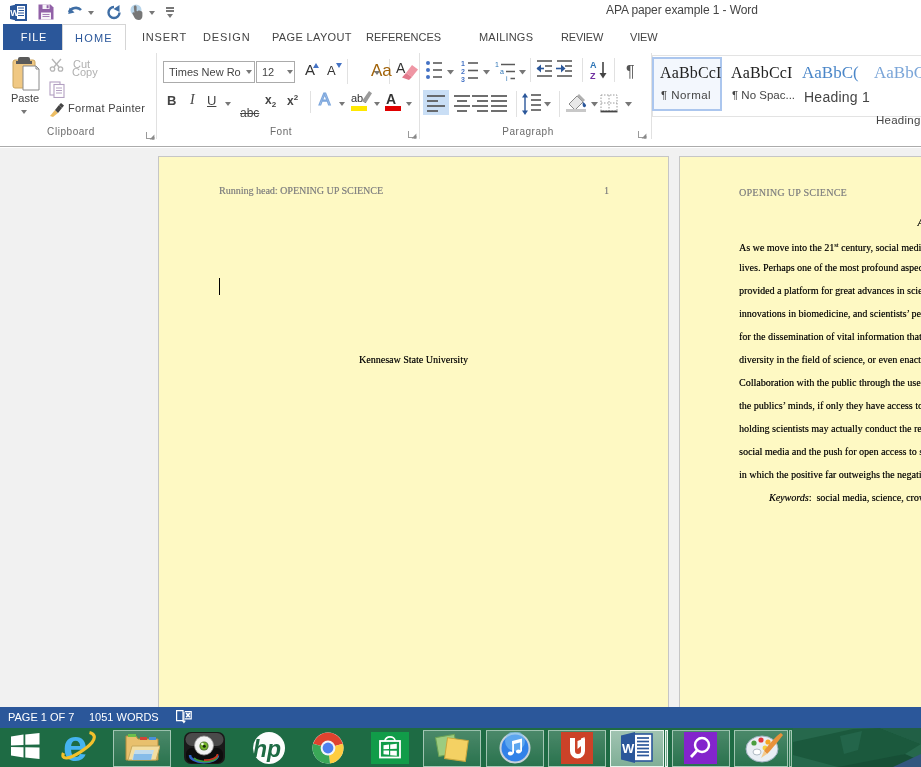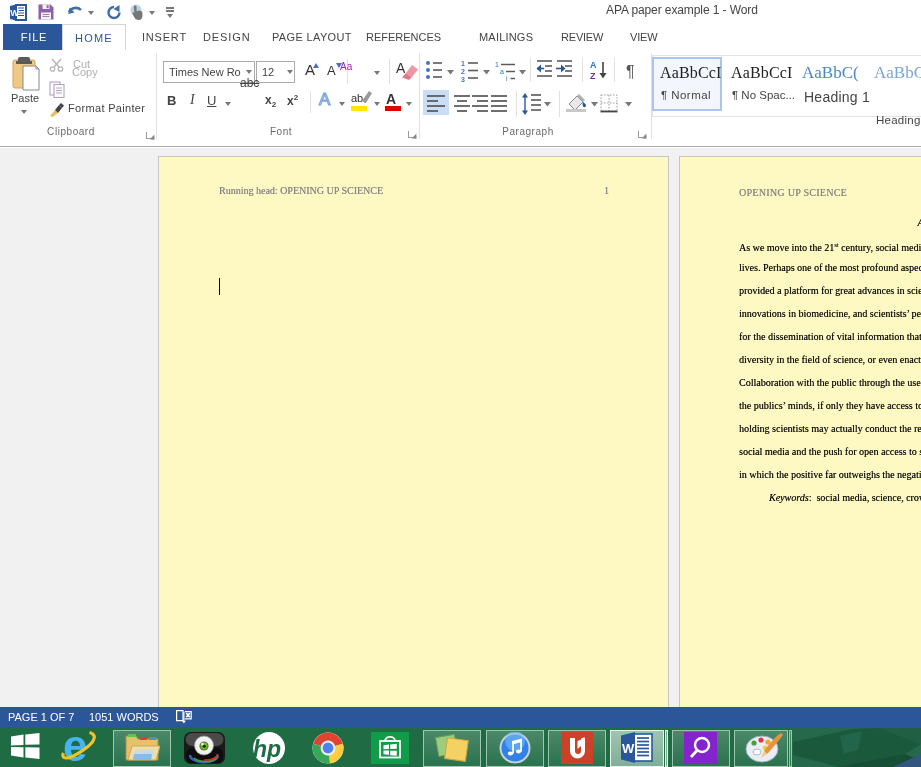--- a/index.html
+++ b/index.html
@@ -145,32 +145,32 @@
   <div class="combo" style="left:163px;top:11px;width:92px;height:22px;line-height:21px;padding-left:5px;">Times New Ro</div>
   <div class="caret" style="left:246px;top:20px;"></div>
   <div class="combo" style="left:256px;top:11px;width:39px;height:22px;line-height:21px;padding-left:5px;">12</div>
   <div class="caret" style="left:287px;top:20px;"></div>
   <div class="vline" style="left:347px;top:9px;height:25px;"></div>
   <div class="vline" style="left:389px;top:9px;height:25px;"></div>
   <div class="ribtxt" style="left:305px;top:11px;font-size:15px;color:#333">A</div>
   <div class="abs" style="left:313px;top:13px;width:0;height:0;border-left:3.5px solid transparent;border-right:3.5px solid transparent;border-bottom:5px solid #4472c4;"></div>
   <div class="ribtxt" style="left:327px;top:13px;font-size:13px;color:#333">A</div>
   <div class="abs" style="left:336px;top:13px;width:0;height:0;border-left:3.5px solid transparent;border-right:3.5px solid transparent;border-top:5px solid #4472c4;"></div>
-  <div class="ribtxt" style="left:340px;top:11px;font-size:10px;color:#a21caf">Aa</div>
+  <div class="ribtxt" style="left:371px;top:11px;font-size:17px;color:#a16207">Aa</div>
   <div class="caret" style="left:374px;top:21px;"></div>
   <div class="ribtxt" style="left:396px;top:10px;font-size:14px;color:#333">A</div>
   <svg class="abs" style="left:402px;top:14px" width="17" height="16" viewBox="0 0 17 16">
     <path d="M4 9 L10 1 L16 5.5 L10 13 Z" fill="#ef96a4"></path>
     <path d="M0 13.5 L4 9 L10 13 L7 16 Z" fill="#e2798c"></path>
   </svg>
   <div class="ribtxt" style="left:167px;top:43px;font-weight:bold;font-size:13px;">B</div>
   <div class="ribtxt" style="left:190px;top:42px;font-style:italic;font-family:'Liberation Serif',serif;font-size:14px;">I</div>
   <div class="ribtxt" style="left:207px;top:43px;text-decoration:underline;font-size:13px;">U</div>
   <div class="caret" style="left:225px;top:52px;"></div>
-  <div class="ribtxt" style="left:240px;top:26px;text-decoration:line-through;font-size:12px;text-align:right;">abc</div>
+  <div class="ribtxt" style="left:240px;top:56px;text-decoration:line-through;font-size:12px;text-align:right;">abc</div>
   <div class="ribtxt" style="left:265px;top:43px;font-weight:bold;font-size:12px;">x<sub style="font-size:8px">2</sub></div>
   <div class="ribtxt" style="left:287px;top:43px;font-weight:bold;font-size:12px;">x<sup style="font-size:8px">2</sup></div>
   <div class="vline" style="left:310px;top:41px;height:22px;"></div>
   <div class="ribtxt" style="left:319px;top:40px;font-size:17px;color:#fff;-webkit-text-stroke:1.2px #7da7dd;">A</div>
   <div class="caret" style="left:339px;top:52px;"></div>
   <div class="abs" style="left:351px;top:42px;font-size:11px;color:#333">ab</div>
   <svg class="abs" style="left:360px;top:40px" width="13" height="13" viewBox="0 0 13 13">
       <path d="M2 11 L9 1 L12 3.2 L6.5 12 Z" fill="#9a9a9a"></path>
       <path d="M2 11 L5.5 13 L6.5 12 Z" fill="#666"></path>
     </svg>
@@ -315,20 +315,21 @@
   <div class="ribtxt" style="left:804px;top:39px;font-size:14px;letter-spacing:0.25px;">Heading 1</div>
   <div class="abs" style="left:874px;top:13px;font-family:'Liberation Serif',serif;font-size:17px;color:#7aa5d8;">AaBbC⁢(</div>
   <div class="ribtxt" style="left:876px;top:39px;font-size:11.5px;letter-spacing:0.25px;margin-top:25px;">Heading</div>
 </div>
 
 <div class="abs" id="docarea">
   <div class="page" id="page1">
     <div class="doc hdr" style="left:60px;top:28px;">Running head: OPENING UP SCIENCE</div>
     <div class="doc hdr" style="left:445px;top:28px;">1</div>
     <div class="abs" style="left:60px;top:121px;width:1px;height:17px;background:#000;"></div>
+    <div class="doc ctr" style="left:0;top:197px;">Kennesaw State University</div>
   </div>
   <div class="page" id="page2">
     <div class="doc hdr" style="left:59px;top:30px;letter-spacing:0.28px;">OPENING UP SCIENCE</div>
     <div class="doc ctr" style="left:0;top:60px;font-style:italic;">Abstract</div>
     <div class="doc" style="left:59px;top:82px;">As we move into the 21<sup style="font-size:6.5px">st</sup> century, social media has become a prevalent part of everyday</div>
     <div class="doc" style="left:59px;top:105px;">lives. Perhaps one of the most profound aspects of this is the way in which social media has</div>
     <div class="doc" style="left:59px;top:128px;">provided a platform for great advances in science. These advances include the funding of</div>
     <div class="doc" style="left:59px;top:151px;">innovations in biomedicine, and scientists’ personal research. Social media also has allowed</div>
     <div class="doc" style="left:59px;top:174px;">for the dissemination of vital information that may be used to encourage and promote</div>
     <div class="doc" style="left:59px;top:197px;">diversity in the field of science, or even enact political change surrounding the sciences.</div>

